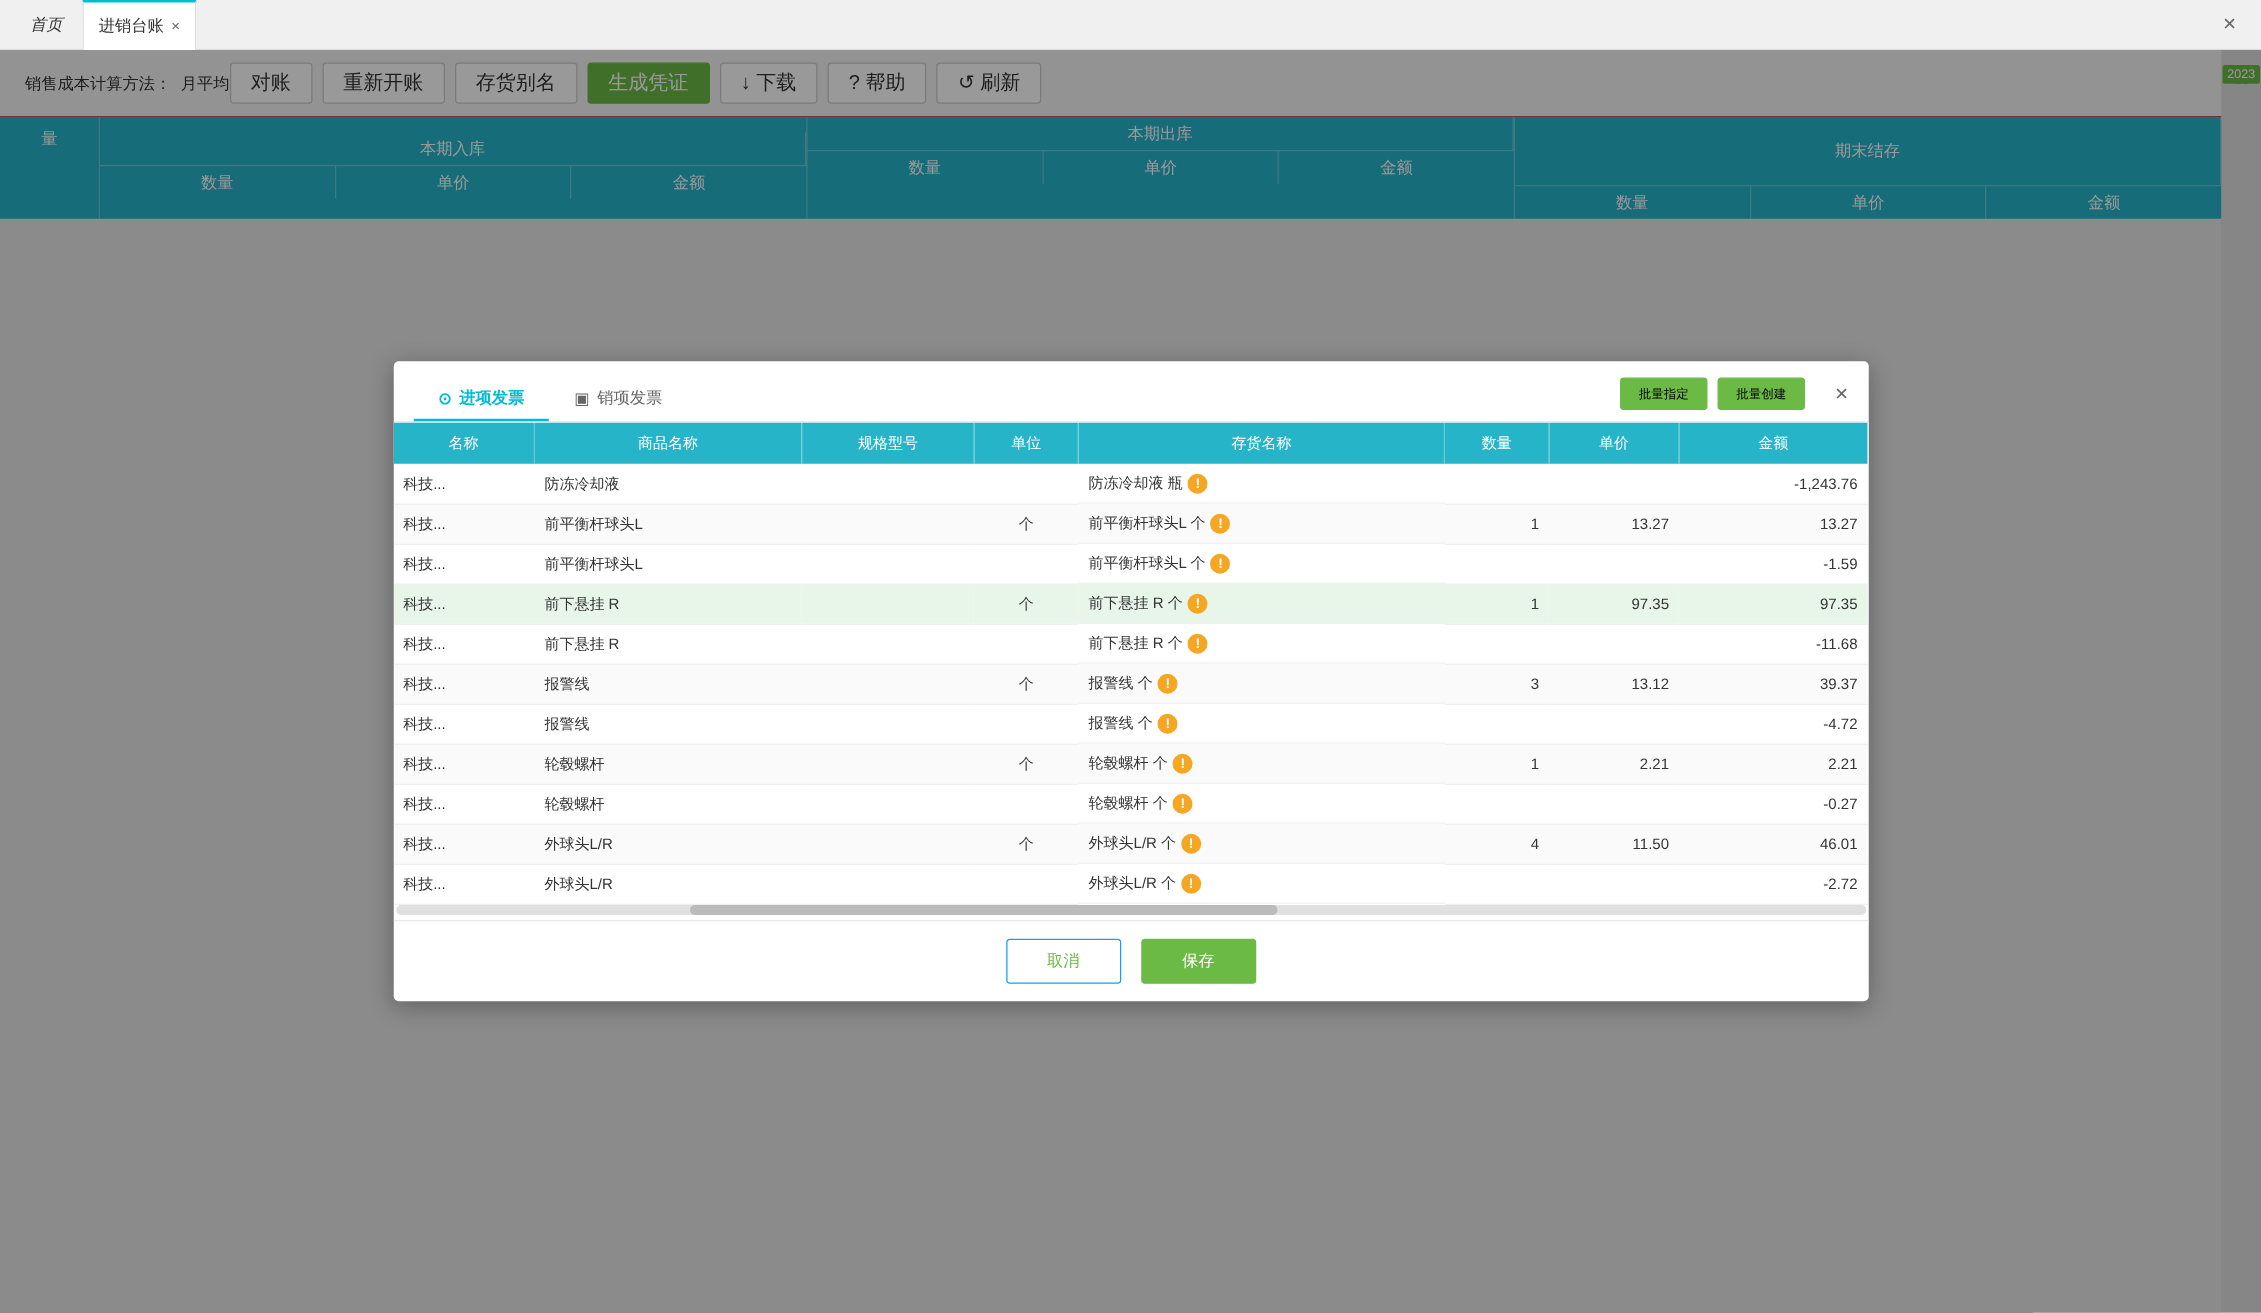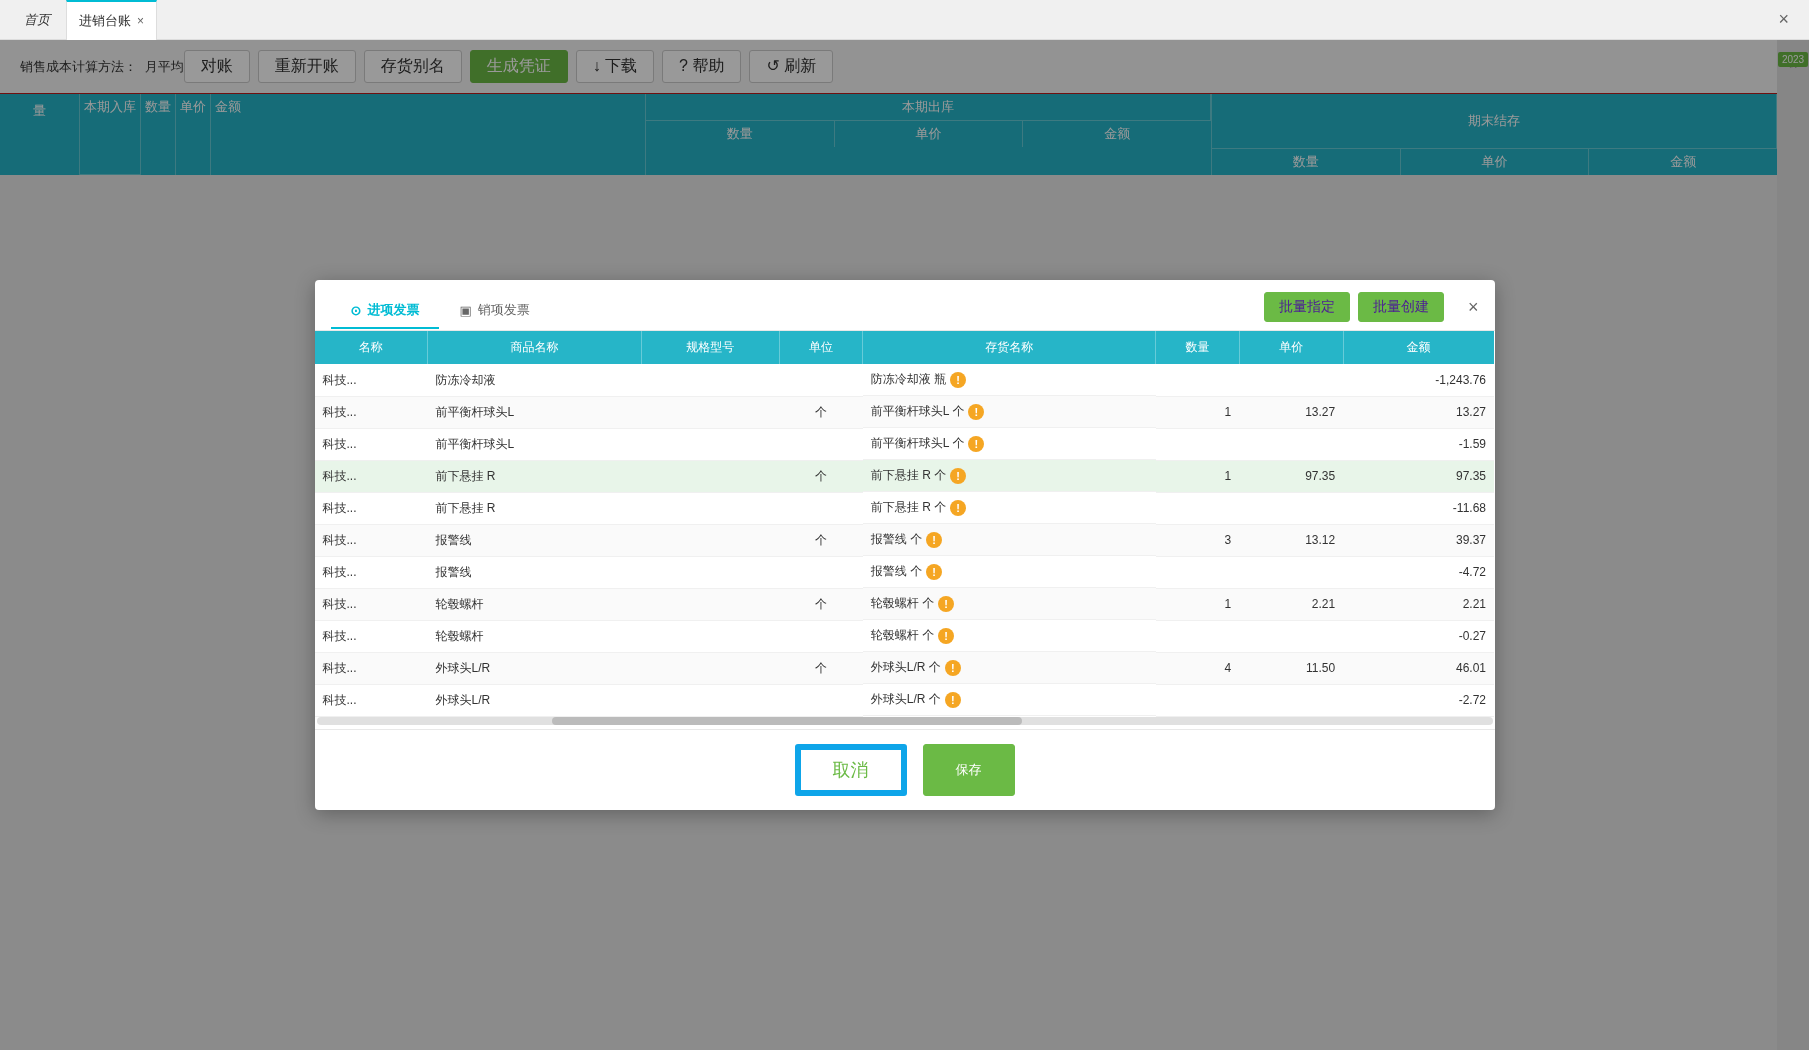--- a/index.html
+++ b/index.html
@@ -179,24 +179,24 @@
     }
     .modal-header-btns {
       display: flex;
       gap: 8px;
       margin-bottom: 8px;
     }
     .btn-batch {
       padding: 5px 14px;
       border-radius: 3px;
       cursor: pointer;
-      font-size: 14px;
+      font-size: 10px;
       border: 1px solid #6bba45;
       background: #6bba45;
-      color: #4c1d95;
+      color: #000000;
     }
     .modal-close {
       font-size: 18px;
       cursor: pointer;
       color: #666;
       margin-left: 16px;
       margin-bottom: 8px;
     }
 
     
@@ -245,26 +245,26 @@
     
     .modal-footer {
       display: flex;
       justify-content: center;
       gap: 16px;
       padding: 14px 16px;
       border-top: 1px solid #e8e8e8;
     }
     .btn-cancel {
       padding: 8px 32px;
-      border: 6px solid #0ea5e9;
+      border: 1px solid #0ea5e9;
       background: #fff;
       color: #6bba45;
       border-radius: 3px;
       cursor: pointer;
-      font-size: 18px;
+      font-size: 13px;
     }
     .btn-save {
       padding: 8px 32px;
       border: 1px solid #6bba45;
       background: #6bba45;
       color: #fff;
       border-radius: 3px;
       cursor: pointer;
       font-size: 13px;
     }
@@ -315,21 +315,21 @@
       <button class="btn">存货别名</button>
       <button class="btn btn-primary">生成凭证</button>
       <button class="btn btn-icon">↓ 下载</button>
       <button class="btn btn-icon">? 帮助</button>
       <button class="btn btn-icon">↺ 刷新</button>
     </div>
   </div>
 
   <div style="display:flex; background:#26b5c8; color:#fff; font-size:13px;">
     <div style="width:80px; padding:8px 4px; text-align:center; border-right:1px solid rgba(255,255,255,0.3);">量</div>
-    <div style="flex:1; display:flex; flex-direction:row;">
+    <div style="flex:1; display:flex; flex-direction:column;margin-top:12px;">
       <div style="text-align:center; padding:4px; border-bottom:1px solid rgba(255,255,255,0.3); border-right:1px solid rgba(255,255,255,0.3);">本期入库</div>
       <div style="display:flex;">
         <div style="flex:1; text-align:center; padding:4px; border-right:1px solid rgba(255,255,255,0.3);">数量</div>
         <div style="flex:1; text-align:center; padding:4px; border-right:1px solid rgba(255,255,255,0.3);">单价</div>
         <div style="flex:1; text-align:center; padding:4px;">金额</div>
       </div>
     </div>
     <div style="flex:1; display:flex; flex-direction:column; border-left:1px solid rgba(255,255,255,0.3);">
       <div style="text-align:center; padding:4px; border-bottom:1px solid rgba(255,255,255,0.3); border-right:1px solid rgba(255,255,255,0.3);">本期出库</div>
       <div style="display:flex;">

